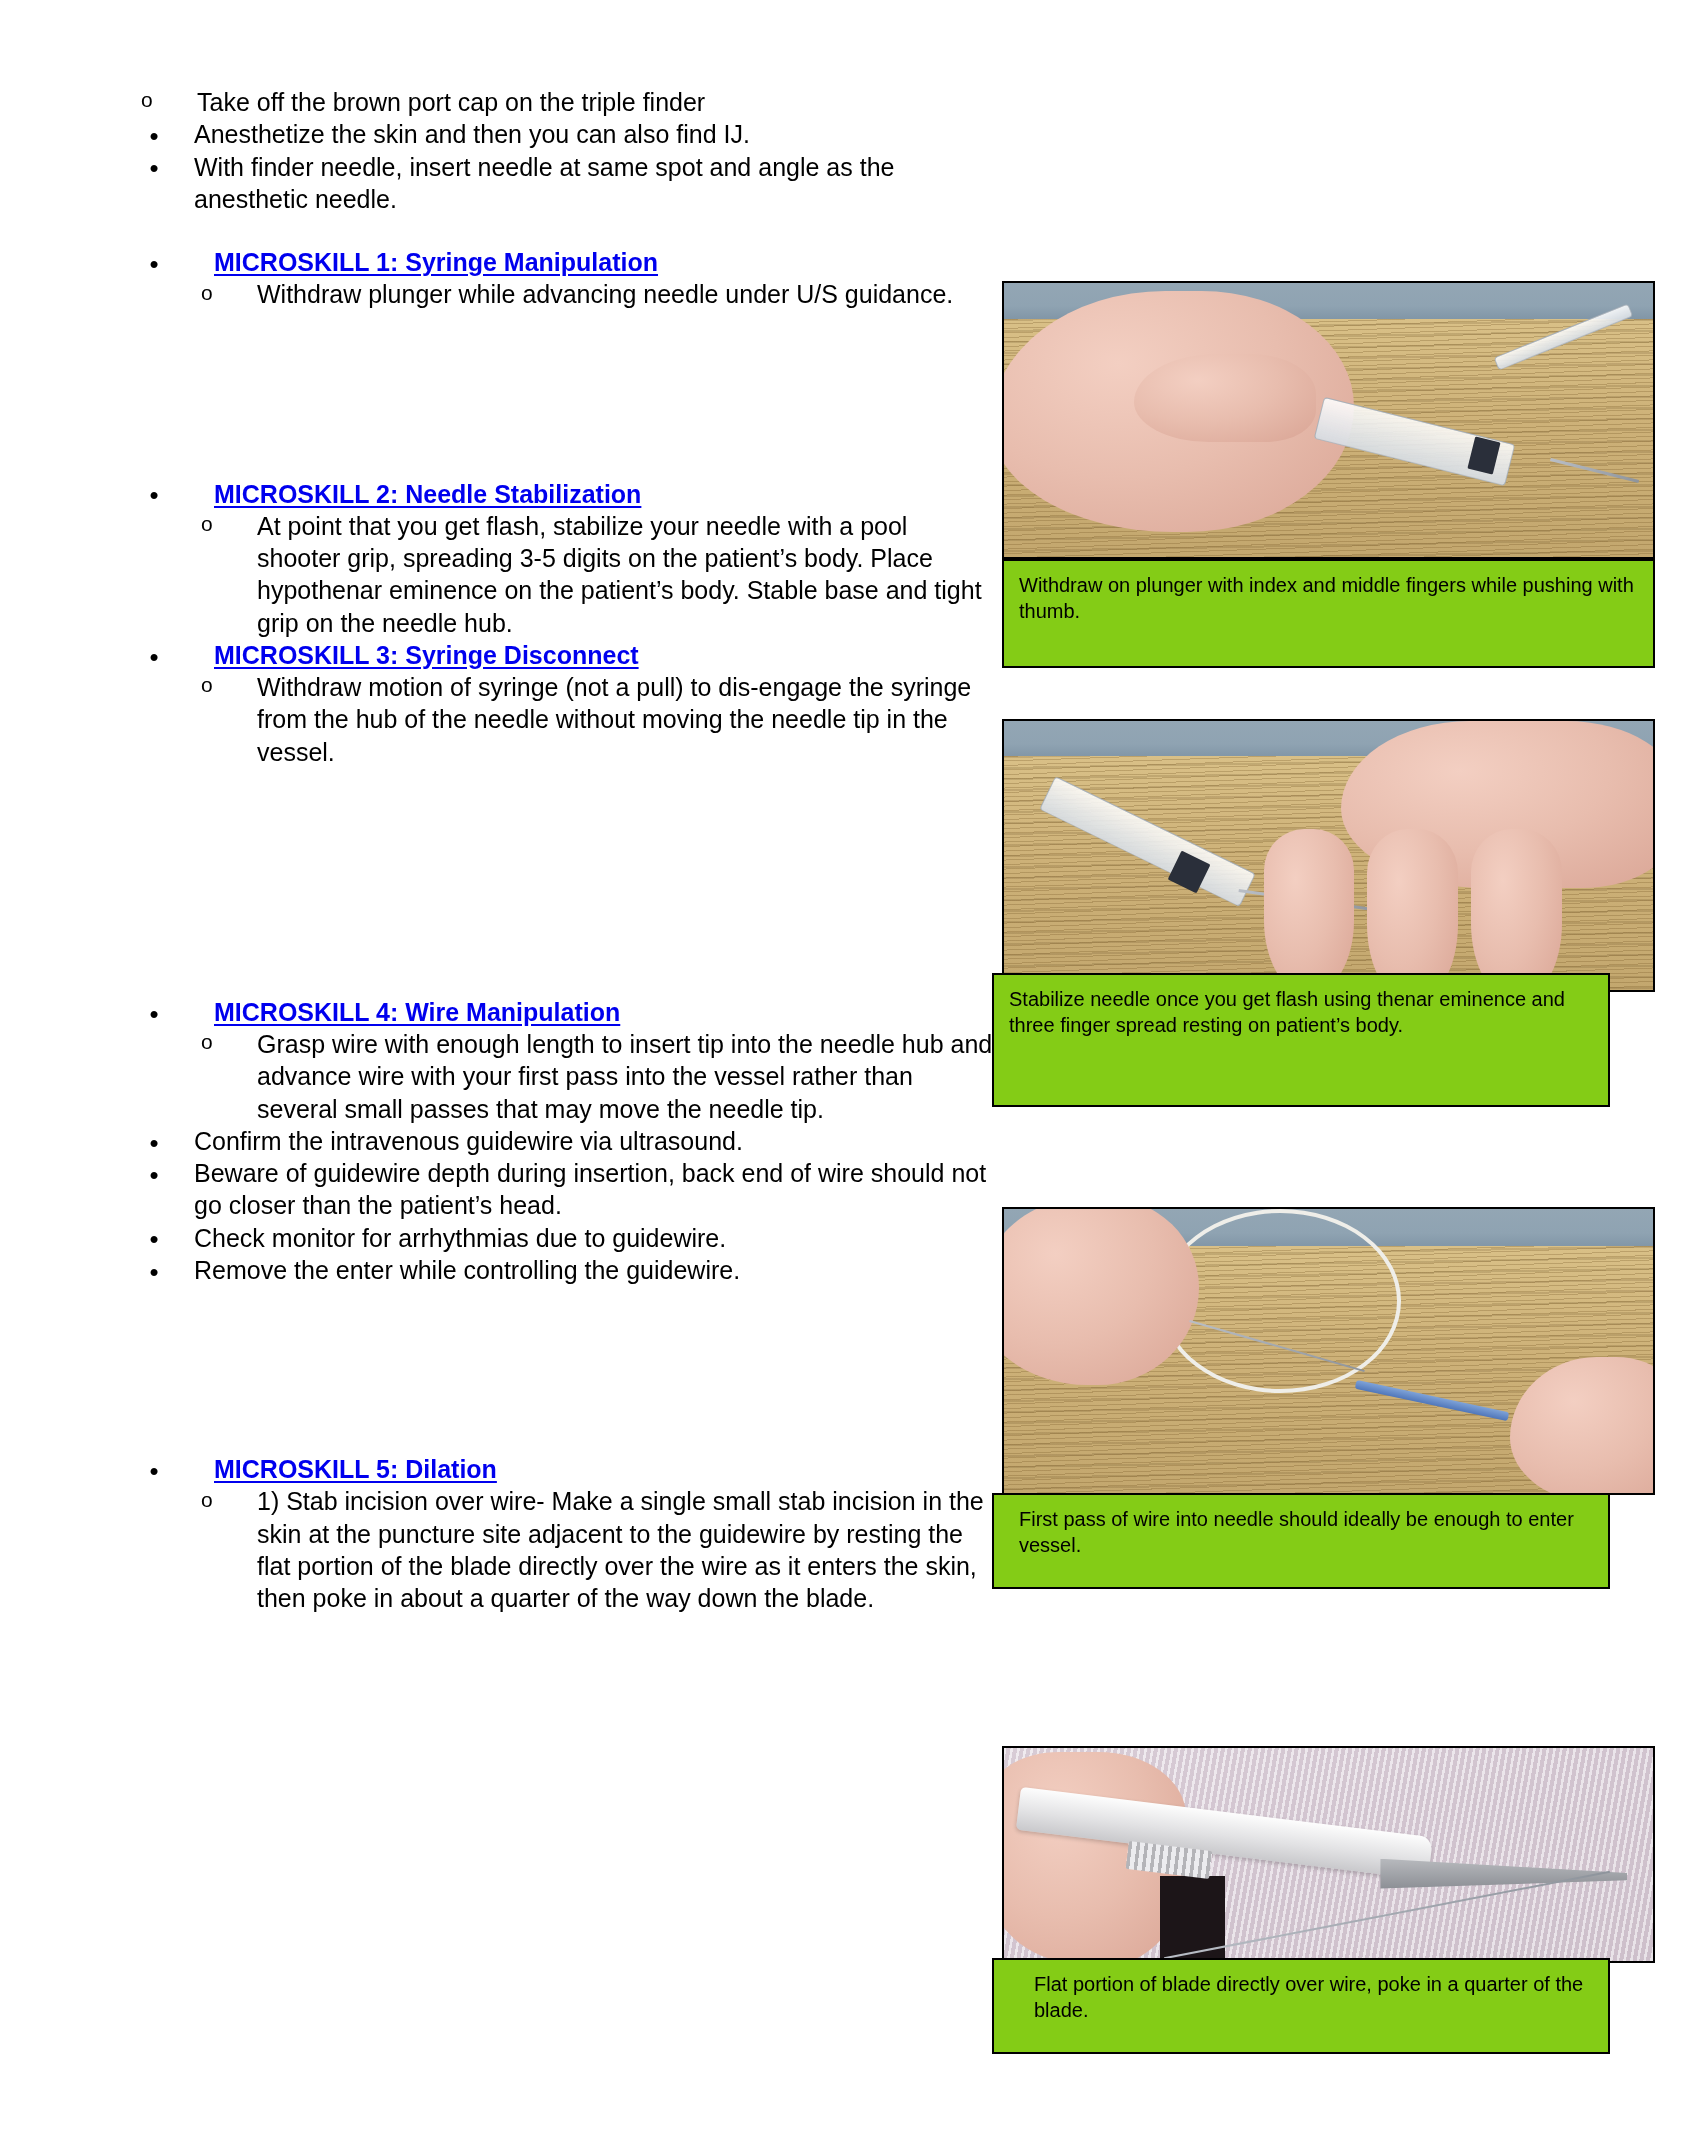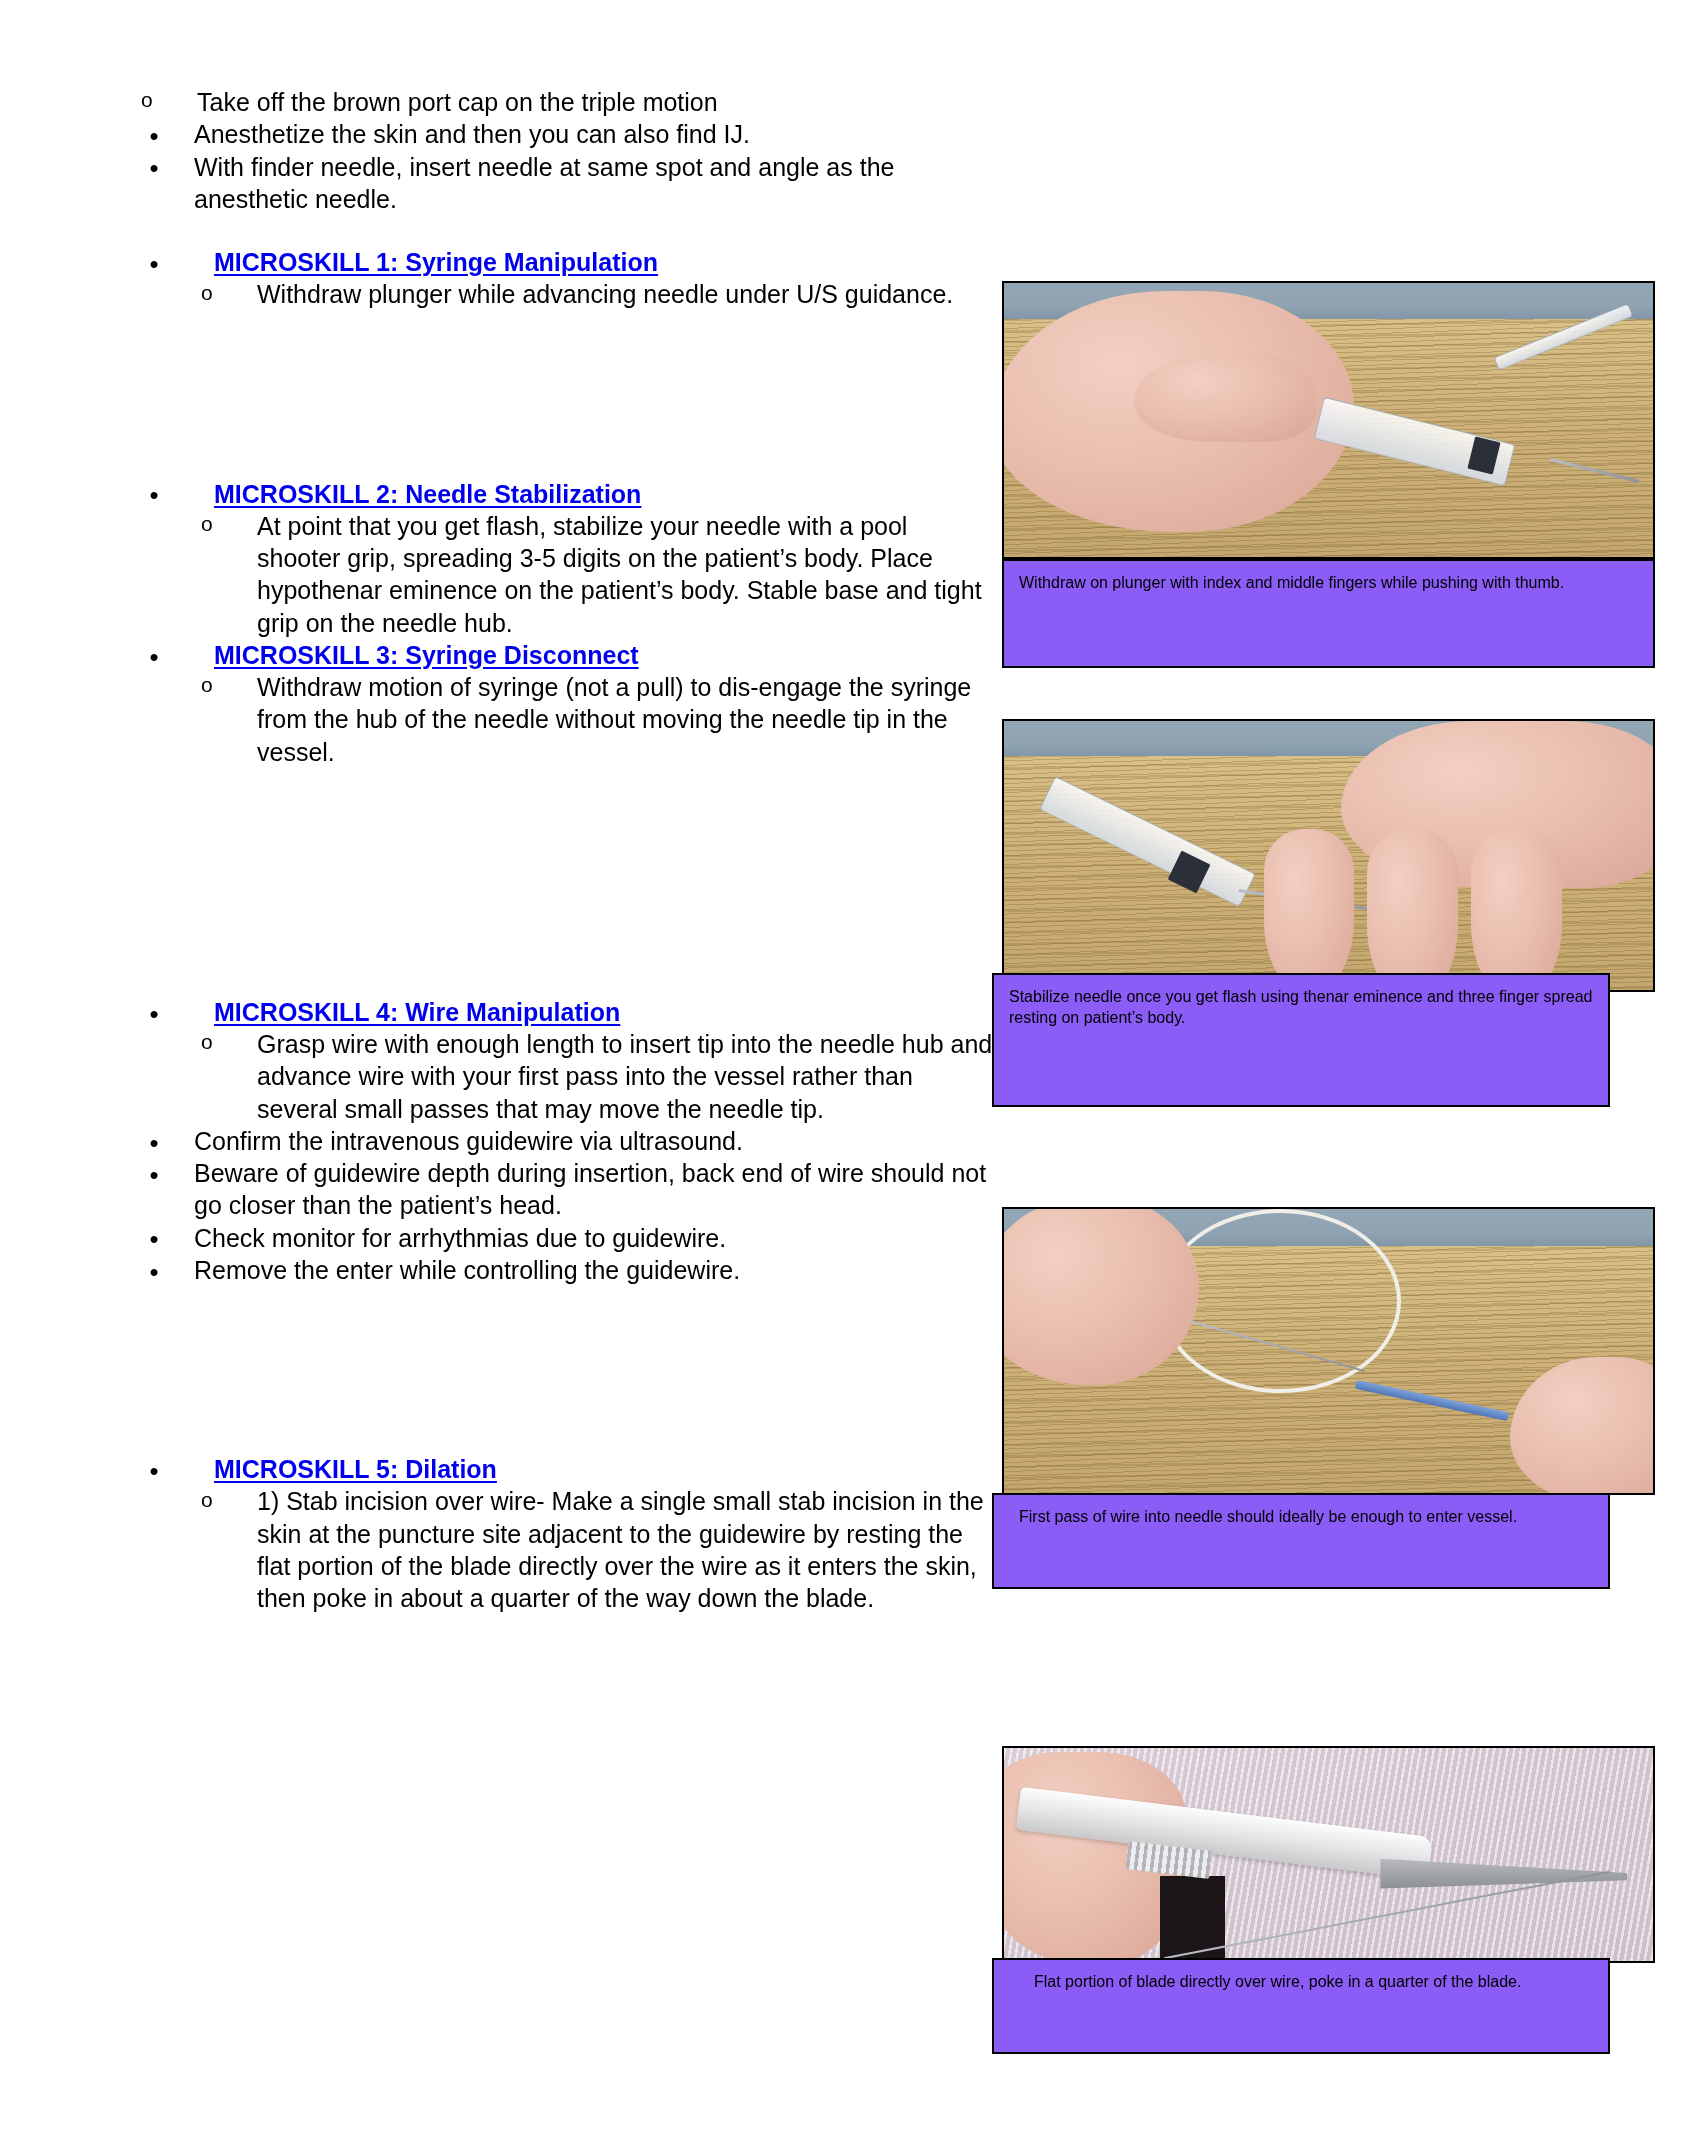--- a/index.html
+++ b/index.html
@@ -85,22 +85,22 @@
     width: 100%;
     height: 100%;
     display: block;
     position: relative;
     overflow: hidden;
   }
   .cap {
     position: absolute;
     box-sizing: border-box;
     border: 2.5px solid #000000;
-    background: #8b5cf6;
-    font-size: 16px;
+    background: #84cc16;
+    font-size: 20px;
     line-height: 1.32;
     padding: 11px 13px 9px 15px;
     z-index: 3;
   }
 
   
   .ph-wall {
     position: absolute; left: 0; top: 0; width: 100%; height: 14%;
     background: linear-gradient(180deg,#93a6b4 0%, #8fa3b2 60%, #7f94a5 100%);
   }
@@ -177,21 +177,21 @@
 </head>
 <body>
 
 <div class="page">
 
   <div class="text-col">
 
     <ul class="lvl1">
       <li class="b2">
         <span class="bullet">o</span>
-        <span>Take off the brown port cap on the triple motion</span>
+        <span>Take off the brown port cap on the triple finder</span>
       </li>
       <li class="b1">
         <span class="bullet">•</span>
         <span>Anesthetize the skin and then you can also find IJ.</span>
       </li>
       <li class="b1">
         <span class="bullet">•</span>
         <span>With finder needle, insert needle at same spot and angle as the anesthetic needle.</span>
       </li>
     </ul>

